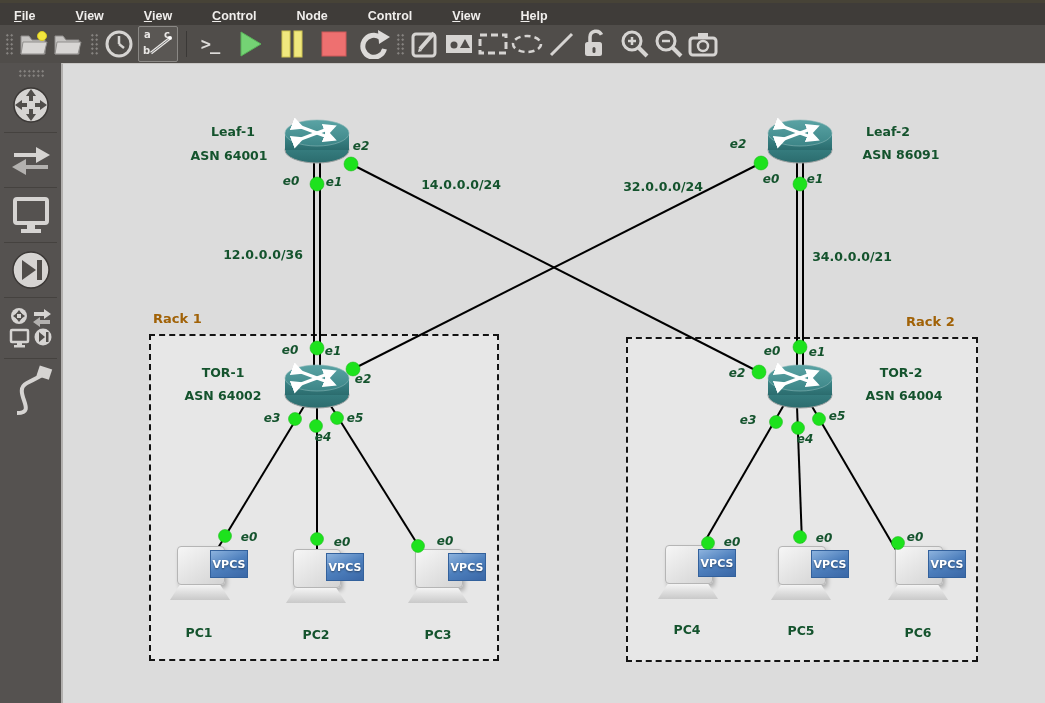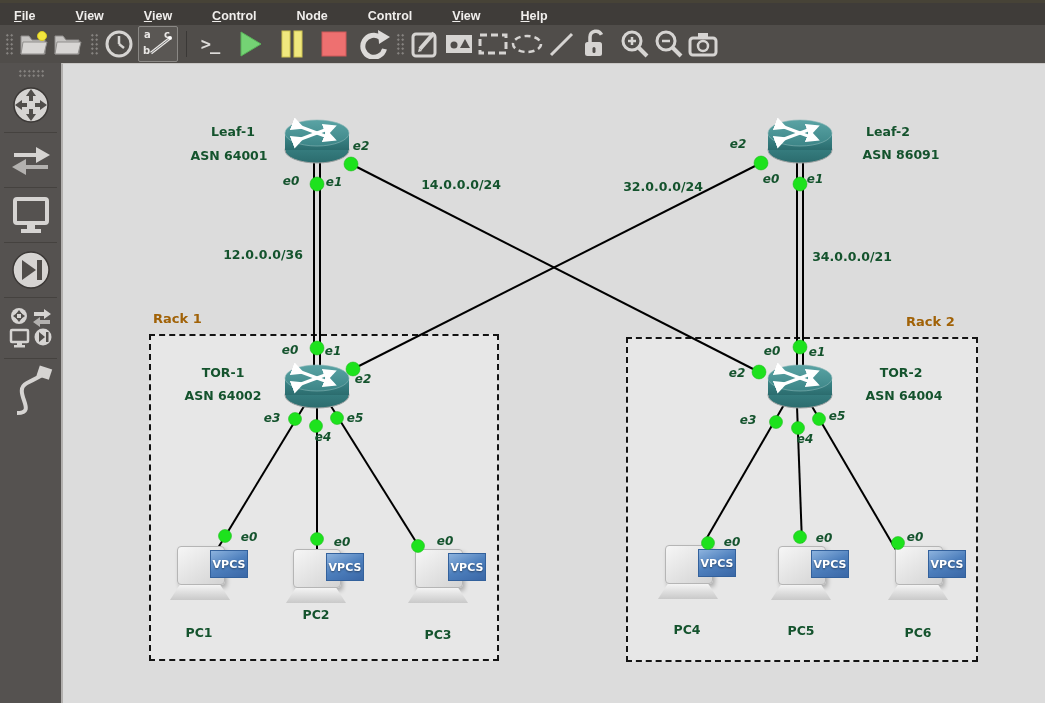--- a/index.html
+++ b/index.html
@@ -402,21 +402,21 @@
 
   <div class="lbl" style="left:170px;top:67px">Leaf-1</div>
   <div class="lbl" style="left:166px;top:91px">ASN 64001</div>
   <div class="lbl" style="left:825px;top:67px">Leaf-2</div>
   <div class="lbl" style="left:838px;top:90px">ASN 86091</div>
   <div class="lbl" style="left:160px;top:308px">TOR-1</div>
   <div class="lbl" style="left:160px;top:331px">ASN 64002</div>
   <div class="lbl" style="left:838px;top:308px">TOR-2</div>
   <div class="lbl" style="left:841px;top:331px">ASN 64004</div>
   <div class="lbl" style="left:136px;top:568px">PC1</div>
-  <div class="lbl" style="left:253px;top:550px">PC2</div>
+  <div class="lbl" style="left:253px;top:570px">PC2</div>
   <div class="lbl" style="left:375px;top:570px">PC3</div>
   <div class="lbl" style="left:624px;top:565px">PC4</div>
   <div class="lbl" style="left:738px;top:566px">PC5</div>
   <div class="lbl" style="left:855px;top:568px">PC6</div>
 
   <div class="lbl" style="left:200px;top:190px">12.0.0.0/36</div>
   <div class="lbl" style="left:398px;top:120px">14.0.0.0/24</div>
   <div class="lbl" style="left:600px;top:122px">32.0.0.0/24</div>
   <div class="lbl" style="left:789px;top:192px">34.0.0.0/21</div>
 

